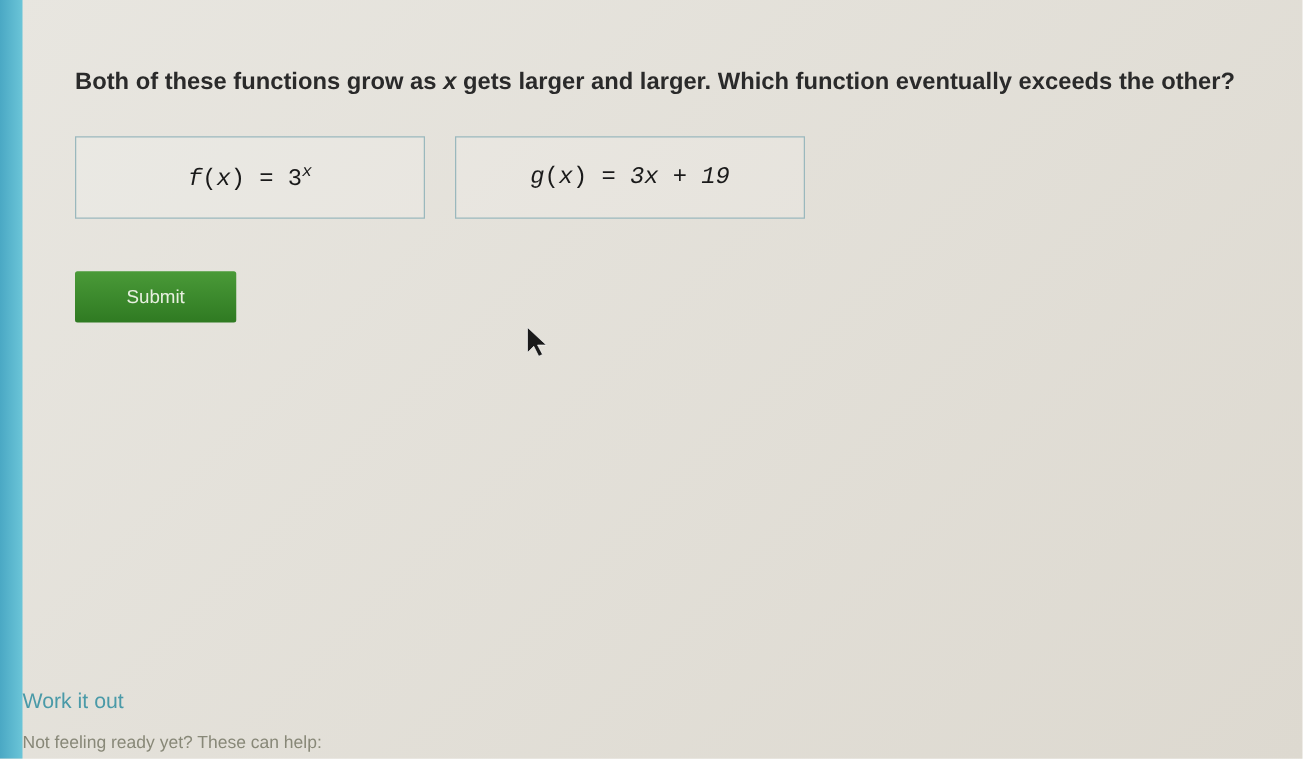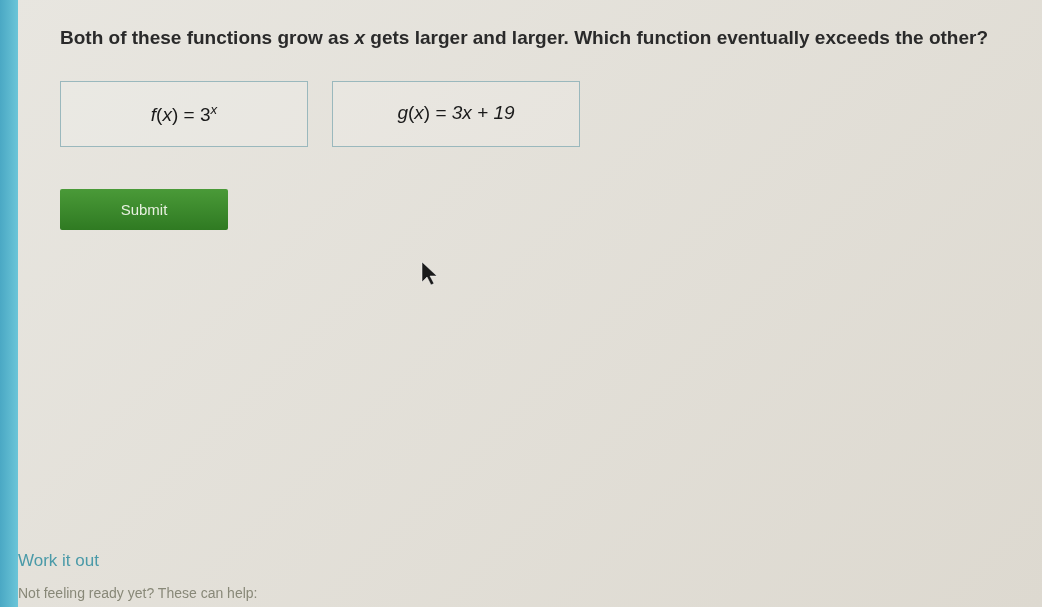--- a/index.html
+++ b/index.html
@@ -18,20 +18,21 @@
     .left-edge {
       position: absolute;
       left: 0;
       top: 0;
       width: 18px;
       height: 100%;
       background: linear-gradient(90deg, #4aa8c4 0%, #6bc5d8 100%);
     }
     .content {
       padding: 24px 50px 0 60px;
+      margin-top: 28px;
     }
     .question-text {
       font-size: 19px;
       font-weight: bold;
       color: #2a2a2a;
       line-height: 1.5;
       margin-bottom: 28px;
     }
     .question-text .italic-x {
       font-style: italic;
@@ -39,41 +40,41 @@
     }
     .options-row {
       display: flex;
       gap: 24px;
       margin-bottom: 42px;
     }
     .option-box {
       border: 1px solid #9ab8bd;
       background: rgba(255,255,255,0.15);
       padding: 20px 10px;
-      width: 248px;
+      width: 280px;
       text-align: center;
       font-size: 19px;
       color: #1a1a1a;
-      font-family: Liberation Sans, sans-serif;
+      font-family: Liberation Mono, monospace;
       cursor: pointer;
     }
     .option-box .fn {
       font-style: italic;
     }
     .option-box sup {
       font-size: 0.7em;
       font-style: italic;
     }
     .submit-btn {
       background: #3e8e2f;
       background: linear-gradient(180deg, #4a9a38 0%, #2f7a22 100%);
       color: #e8f0e0;
       border: none;
       padding: 12px 0;
-      width: 168px;
+      width: 129px;
       font-size: 15px;
       cursor: pointer;
       border-radius: 2px;
       text-align: center;
       font-family: Verdana, Geneva, sans-serif;
     }
     .cursor-icon {
       position: absolute;
       left: 420px;
       top: 260px;

